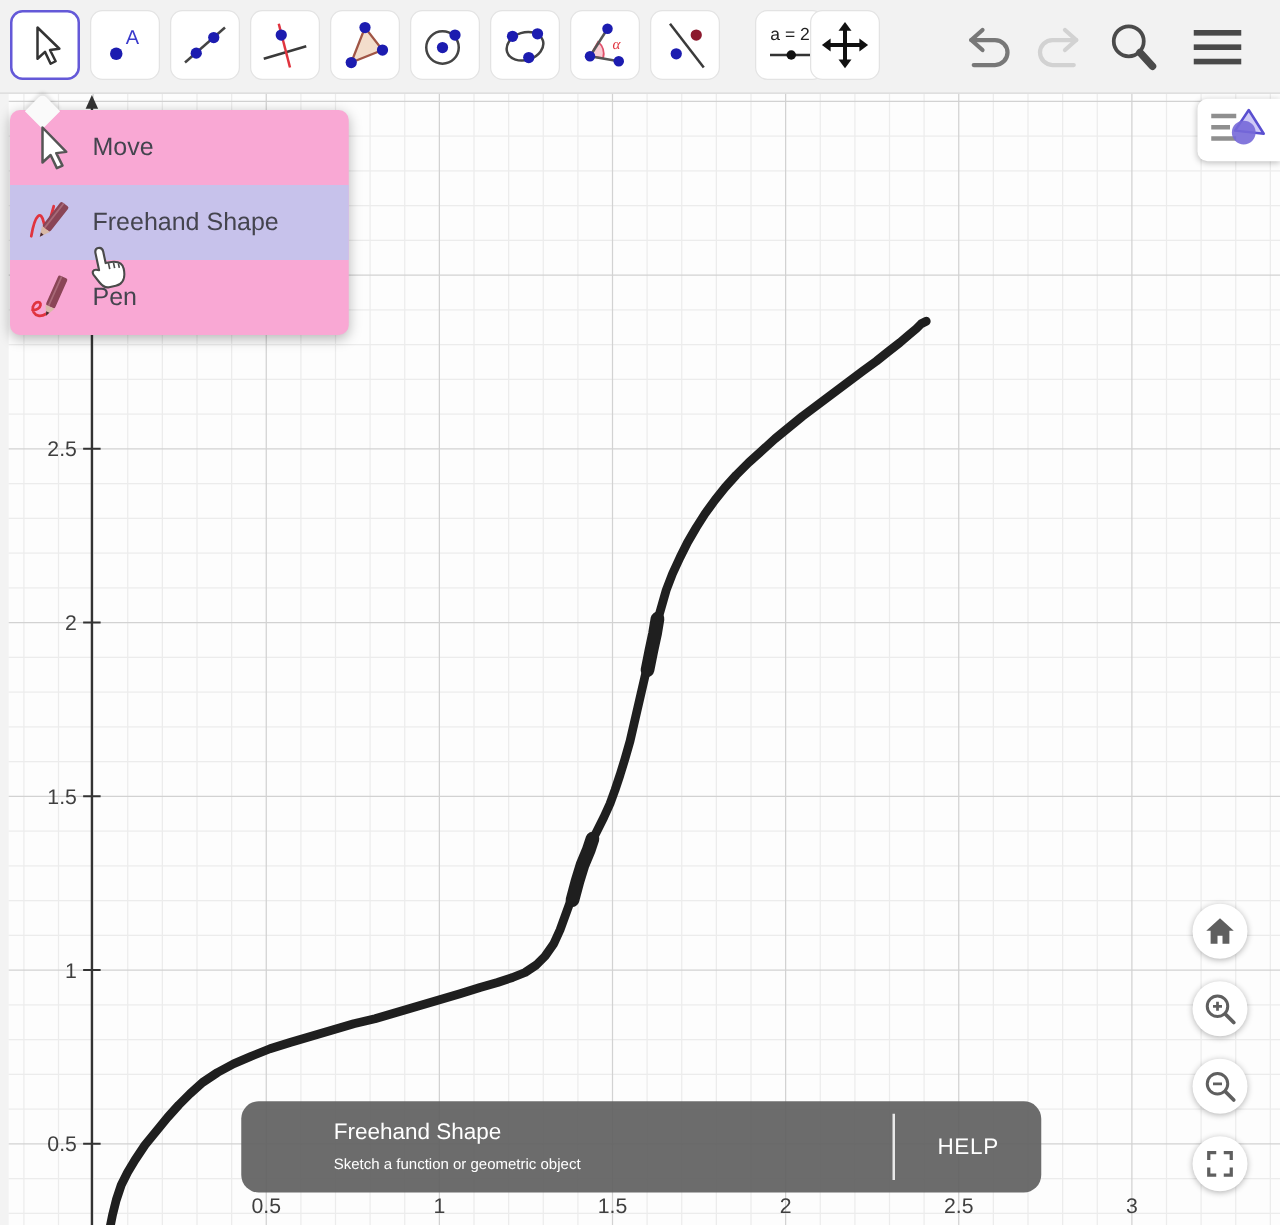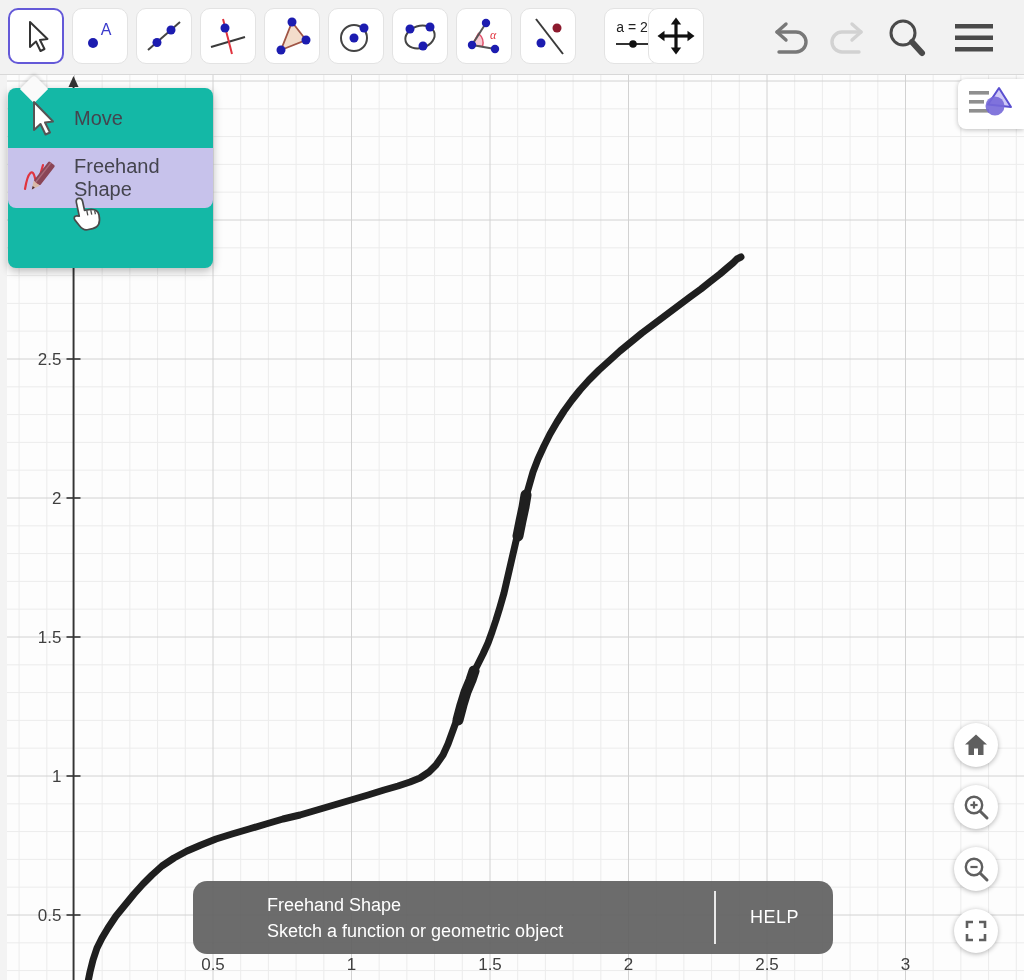--- a/index.html
+++ b/index.html
@@ -10,40 +10,40 @@
   #header { position:absolute; top:0; left:0; width:1024px; height:75px; background:#f2f2f2; border-bottom:1px solid #d8d8d8; z-index:30; }
   .tool-btn { position:absolute; top:8px; width:56px; height:56px; background:#fff; border:1px solid #e3e3e3; border-radius:10px; display:flex; align-items:center; justify-content:center; cursor:pointer; }
   .tool-btn.selected { border:2.5px solid #6459d8; }
   .hdr-icon { position:absolute; top:16px; width:44px; height:44px; display:flex; align-items:center; justify-content:center; cursor:pointer; background:none; border:none; }
 
   
   #graph-svg { position:absolute; top:0; left:0; z-index:1; }
   #left-strip { position:absolute; left:0; top:75px; width:7px; height:905px; background:#f3f3f3; z-index:2; }
 
   
-  #tool-menu { position:absolute; left:8px; top:88px; width:205px; height:180px; background:#14b8a6; border-radius:8px; box-shadow:0 3px 10px rgba(0,0,0,.28); z-index:40; }
+  #tool-menu { position:absolute; left:8px; top:88px; width:271px; height:180px; background:#f9a8d4; border-radius:8px; box-shadow:0 3px 10px rgba(0,0,0,.28); z-index:40; }
   #menu-notch { position:absolute; left:16px; top:-9px; width:20px; height:20px; background:#fafafa; transform:rotate(45deg); border-radius:4px 0 0 0; box-shadow:-2px -2px 3px rgba(0,0,0,.10); z-index:-1; }
   .menu-row { position:relative; height:60px; display:flex; align-items:center; padding-left:14px; cursor:pointer; }
   .menu-row.highlight { background:#c7c2eb; }
   .menu-row:first-child { border-radius:8px 8px 0 0; }
   .menu-row:last-child { border-radius:0 0 8px 8px; }
   .menu-icon { width:40px; height:40px; flex:0 0 40px; }
   .menu-label { margin-left:12px; font-size:20px; color:#44444e; }
 
   
   #view-settings { position:absolute; left:958px; top:79px; width:66px; height:50px; background:#fff; border-radius:8px 0 0 8px; box-shadow:0 1px 5px rgba(0,0,0,.25); display:flex; align-items:center; justify-content:flex-start; padding-left:10px; z-index:20; cursor:pointer; }
 
   
   .round-btn { position:absolute; left:954px; width:44px; height:44px; background:#fff; border:none; border-radius:50%; box-shadow:0 1px 5px rgba(0,0,0,.3); display:flex; align-items:center; justify-content:center; cursor:pointer; z-index:20; }
 
   
   #tooltip { position:absolute; left:193px; top:881px; width:640px; height:73px; background:rgba(97,97,97,.93); border-radius:14px; display:flex; align-items:stretch; z-index:25; color:#fff; }
   #tooltip-text { width:521px; padding:11px 0 0 74px; }
   #tooltip-title { font-size:18px; line-height:26px; }
-  #tooltip-sub { font-size:18px; line-height:26px; }
+  #tooltip-sub { font-size:12px; line-height:26px; }
   #tooltip-divider { width:2px; background:rgba(255,255,255,.85); margin:10px 0; }
   #tooltip-help { flex:1; display:flex; align-items:center; justify-content:center; font-size:18px; letter-spacing:.5px; cursor:pointer; }
 
   
   #hand-cursor { position:absolute; left:70px; top:194px; z-index:50; pointer-events:none; }
 </style>
 </head>
 <body>
 
 <div id="app">
@@ -288,20 +288,32 @@
         <g transform="translate(27,3) rotate(38)">
           <rect x="0" y="0" width="8" height="25" rx="1.5" fill="#8a4556"></rect>
           <line x1="2.6" y1="0" x2="2.6" y2="25" stroke="#a86a78" stroke-width="1.4"></line>
           <polygon points="0,25 8,25 4,33" fill="#d8b9a8"></polygon>
           <polygon points="2.6,29.8 5.4,29.8 4,33" fill="#4a2a33"></polygon>
         </g>
       </svg>
       <span class="menu-label">Freehand Shape</span>
     </div>
 
+    <div class="menu-row">
+      <svg class="menu-icon" viewBox="0 0 40 40">
+        <path d="M15 33 C5 39 1 27 7 24 C12 22 12 30 4 30" fill="none" stroke="#e0343f" stroke-width="2.2" stroke-linecap="round"></path>
+        <g transform="translate(25,2) rotate(24)">
+          <rect x="0" y="0" width="8" height="26" rx="1.5" fill="#8a4556"></rect>
+          <line x1="2.6" y1="0" x2="2.6" y2="26" stroke="#a86a78" stroke-width="1.4"></line>
+          <polygon points="0,26 8,26 4,34" fill="#d8b9a8"></polygon>
+          <polygon points="2.6,30.6 5.4,30.6 4,34" fill="#4a2a33"></polygon>
+        </g>
+      </svg>
+      <span class="menu-label">Pen</span>
+    </div>
   </div>
 
   <svg id="hand-cursor" width="34" height="40" viewBox="0 0 34 40">
     <g transform="rotate(-12 17 20)">
       <path d="M12 3 C14.2 3 15.3 4.6 15.3 6.6 L15.3 16 L17.5 16 C24 16 28.5 18 28.5 23.5 C28.5 30 26 35.5 19.5 35.5 L14 35.5 C10.5 35.5 8.8 33.2 7.2 30 L4 23.5 C2.8 20.8 4.5 19 6.8 19.7 L9 20.5 L9 6.6 C9 4.6 9.9 3 12 3 Z" fill="#fff" stroke="#4a4a4a" stroke-width="1.7" stroke-linejoin="round"></path>
       <line x1="17.5" y1="16.5" x2="17.5" y2="21.5" stroke="#4a4a4a" stroke-width="1.3"></line>
       <line x1="21.5" y1="17" x2="21.5" y2="21.5" stroke="#4a4a4a" stroke-width="1.3"></line>
       <line x1="25.2" y1="18.5" x2="25.2" y2="22" stroke="#4a4a4a" stroke-width="1.3"></line>
     </g>
   </svg>

